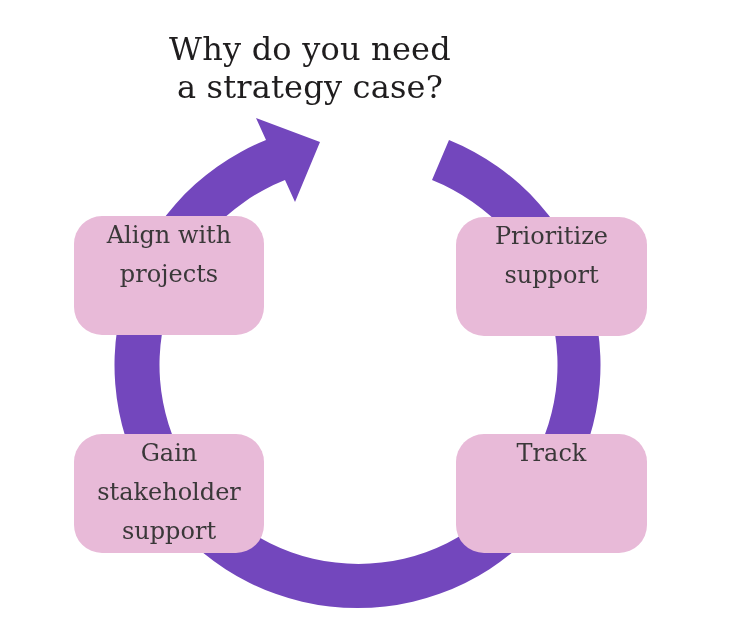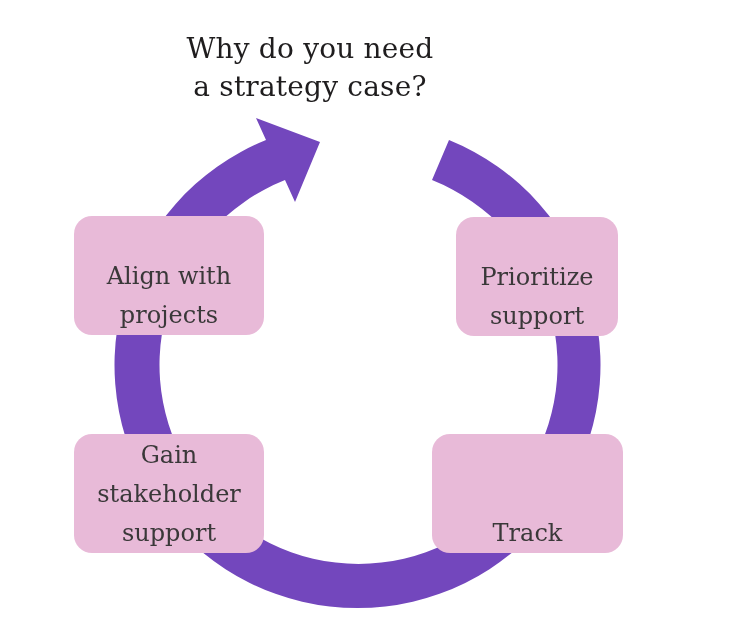--- a/index.html
+++ b/index.html
@@ -21,46 +21,46 @@
     top: 0;
     width: 730px;
     height: 635px;
   }
   .title {
     position: absolute;
     top: 30px;
     left: 0;
     width: 620px;
     text-align: center;
-    font-size: 28px;
+    font-size: 32px;
     line-height: 38px;
     color: var(--title-text, #1f1d1e);
     letter-spacing: 0.2px;
   }
   .title .line { display: block; }
   .box {
     position: absolute;
     width: 190px;
     height: 119px;
     background: var(--box-fill, #e8bad8);
-    border-radius: 18px;
+    border-radius: 28px;
     display: flex;
     flex-direction: column;
-    justify-content: flex-end;
+    justify-content: flex-start;
     align-items: center;
     text-align: center;
     color: var(--box-text, #3a3839);
     font-size: 24px;
     line-height: 39px;
   }
   .box .line { display: block; }
   .box-tl { left: 74px;  top: 216px; }
-  .box-tr { left: 456px; top: 217px; width: 162px; }
+  .box-tr { left: 456px; top: 217px; width: 191px; }
   .box-bl { left: 74px;  top: 434px; }
-  .box-br { left: 432px; top: 434px; width: 191px; }
+  .box-br { left: 456px; top: 434px; width: 191px; }
 </style>
 </head>
 <body>
 
 <div class="stage">
 
   <svg class="cycle-svg" viewBox="0 0 730 635" xmlns="http://www.w3.org/2000/svg">
     <path fill="#7347BD" d="M 449 140
              A 243 243 0 1 1 266 140
              L 256 118

